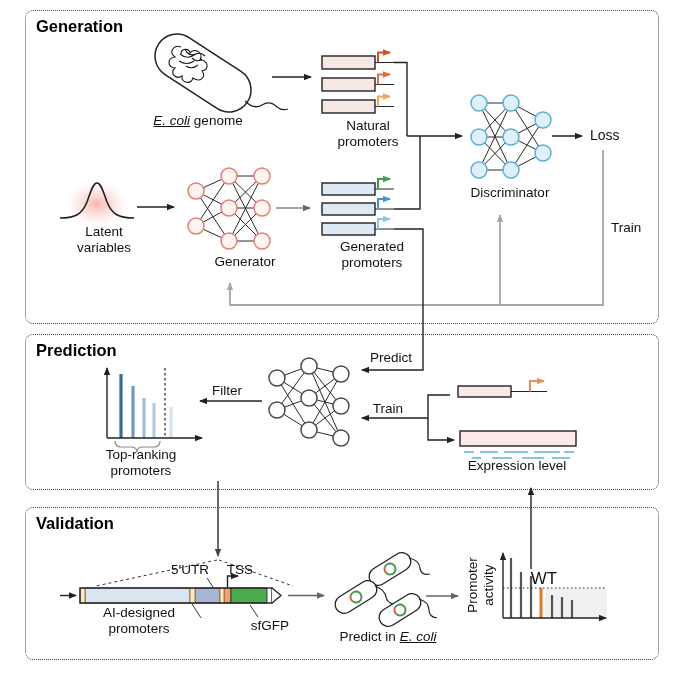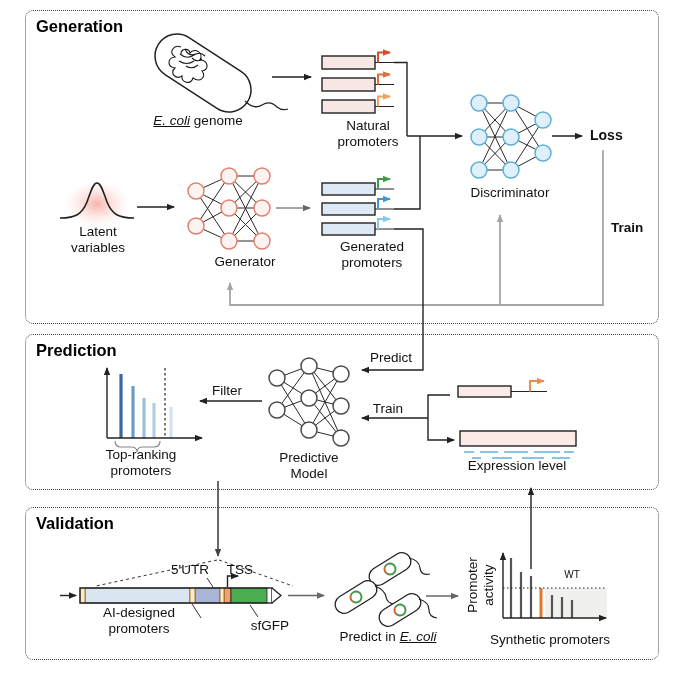--- a/index.html
+++ b/index.html
@@ -6,21 +6,21 @@
   #fig{position:relative;width:679px;height:675px;background:#fff;
        font-family:"Liberation Sans",sans-serif;overflow:hidden;}
   .panel{position:absolute;border:1.6px dotted #4a4a4a;border-radius:8px;background:transparent;}
   #p-gen{left:25px;top:10px;width:632px;height:312px;}
   #p-pred{left:25px;top:334px;width:632px;height:154px;}
   #p-val{left:25px;top:507px;width:632px;height:151px;}
   svg.overlay{position:absolute;left:0;top:0;z-index:2;}
   .lbl{position:absolute;z-index:3;font-size:13.5px;color:#111;text-align:center;
        transform:translateX(-50%);white-space:pre-line;line-height:1.2;}
   .title{position:absolute;z-index:3;font-size:16.5px;font-weight:bold;color:#000;}
-  .left{transform:none;text-align:left;font-weight:bold;}
+  .left{transform:none;text-align:left;}
   .rot{transform:translate(-50%,-50%) rotate(-90deg);}
   .it{font-style:italic;text-decoration:underline;}
 </style>
 </head>
 <body>
 
 <div id="fig">
 
   <div class="panel" id="p-gen"></div>
   <div class="panel" id="p-pred"></div>
@@ -291,41 +291,38 @@
     </g>
   </svg>
 
   <div class="title" style="left:36px;top:17px">Generation</div>
   <div class="title" style="left:36px;top:341px">Prediction</div>
   <div class="title" style="left:36px;top:514px">Validation</div>
 
   <div class="lbl" style="left:198px;top:113px"><span class="it">E. coli</span><span> genome</span></div>
   <div class="lbl" style="left:368px;top:118px">Natural
 promoters</div>
-  <div class="lbl" style="left:98px;top:224px">Latent
+  <div class="lbl" style="left:104px;top:224px">Latent
 variables</div>
   <div class="lbl" style="left:245px;top:254px">Generator</div>
   <div class="lbl" style="left:372px;top:239px">Generated
 promoters</div>
   <div class="lbl" style="left:510px;top:185px">Discriminator</div>
   <div class="lbl left" style="left:590px;top:127px;font-size:14px">Loss</div>
   <div class="lbl left" style="left:611px;top:220px">Train</div>
 
   <div class="lbl" style="left:141px;top:447px">Top-ranking
 promoters</div>
   <div class="lbl" style="left:227px;top:383px">Filter</div>
-  <div class="lbl" style="left:309px;top:450px">Predictive
-Model</div>
   <div class="lbl" style="left:391px;top:350px">Predict</div>
   <div class="lbl" style="left:388px;top:401px">Train</div>
   <div class="lbl" style="left:517px;top:458px">Expression level</div>
 
   <div class="lbl" style="left:190px;top:562px">5'UTR</div>
   <div class="lbl" style="left:240px;top:562px">TSS</div>
   <div class="lbl" style="left:139px;top:605px">AI-designed
 promoters</div>
   <div class="lbl" style="left:270px;top:618px">sfGFP</div>
   <div class="lbl" style="left:388px;top:629px"><span>Predict in </span><span class="it">E. coli</span></div>
-  <div class="lbl" style="left:572px;top:569px;font-size:10px">WT</div>
+  <div class="lbl" style="left:544px;top:569px;font-size:17px">WT</div>
   <div class="lbl rot" style="left:481px;top:585px">Promoter
 activity</div>
-  <div class="lbl" style="left:550px;top:632px">Synthetic promoters</div>
 </div>
 
 </body></html>

